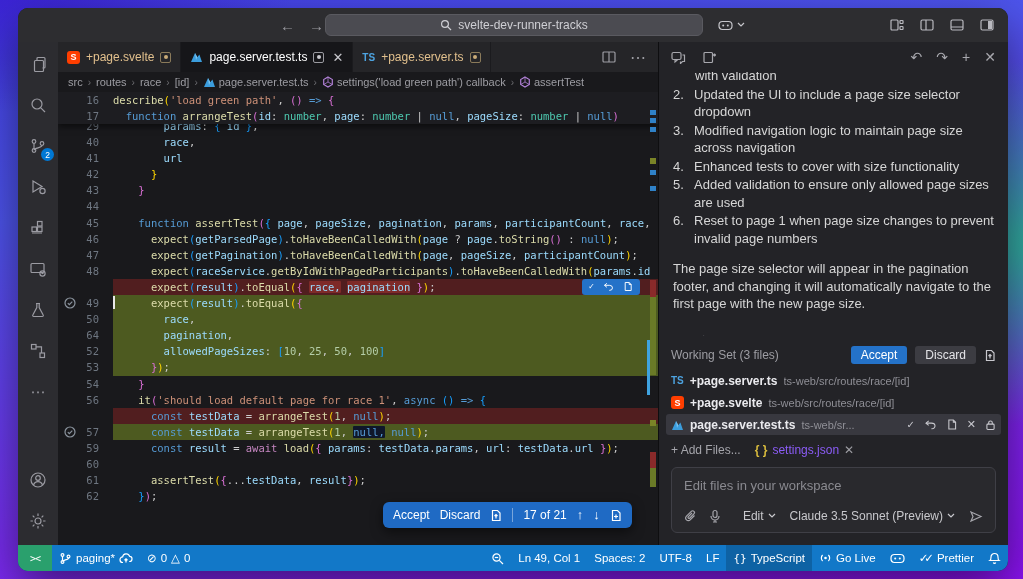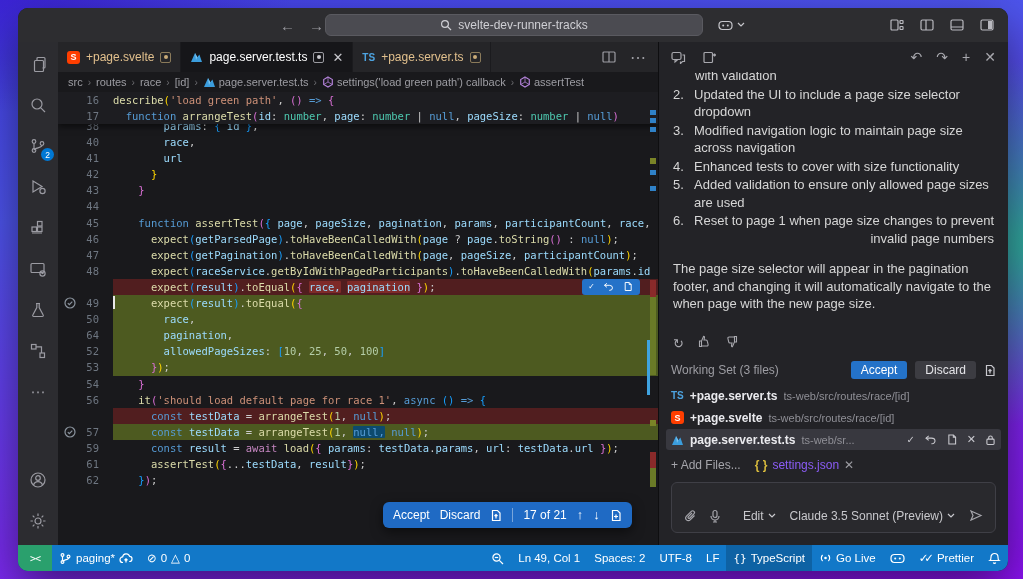--- a/index.html
+++ b/index.html
@@ -51,21 +51,21 @@
   .code-view{position:relative;flex:1;overflow:hidden;font-family:"DejaVu Sans Mono",monospace;font-size:10.5px;line-height:16.1px}
   .code-lines{position:absolute;top:26px;left:0;right:0}
   .sticky{position:absolute;top:0;left:0;right:0;background:#1d1d21;box-shadow:0 3px 6px rgba(0,0,0,.5);z-index:3}
   .crow{display:flex;height:16.1px;white-space:pre}
   .gutter{width:55px;flex:none;position:relative;color:#6e7681;text-align:right;padding-right:14px}
   .gut-ico{position:absolute;left:6px;top:2px;color:#8b949e}
   .ctext{flex:1;position:relative;color:#ccc;overflow:hidden}
   .crow.del .ctext{background:#511e1f}
   .crow.add .ctext{background:#4d5a20}
   .crow.del .em{background:#7e2a28;border-radius:1px}
-  .crow.add .em{background:#0c4a6e;border-radius:1px}
+  .crow.add .em{background:#0f172a;border-radius:1px}
   .caret{position:absolute;left:0;top:1px;width:1.5px;height:13px;background:#e8e8e8}
   .tok-kw{color:#569cd6}.tok-ctl{color:#c586c0}.tok-fn{color:#dcdcaa}.tok-var{color:#9cdcfe}
   .tok-type{color:#4ec9b0}.tok-str{color:#ce9178}.tok-num{color:#b5cea8}.tok-def{color:#cccccc}
   .tok-b1{color:#ffd700}.tok-b2{color:#da70d6}.tok-b3{color:#179fff}
   .inline-widget{position:absolute;right:18px;top:0;height:16px;background:#2472c8;border-radius:3px;
     display:flex;align-items:center;gap:7px;padding:0 6px;color:#fff;z-index:2}
   .nav-widget{position:absolute;left:325px;bottom:17px;height:26px;background:#1f6ac4;border-radius:6px;
     display:flex;align-items:center;gap:10px;padding:0 10px;color:#fff;font-family:"Liberation Sans",sans-serif;
     font-size:12px;box-shadow:0 4px 12px rgba(0,0,0,.5);z-index:5}
   .nav-widget .vdiv{width:1px;height:14px;background:rgba(255,255,255,.4)}
@@ -92,21 +92,21 @@
   .wfile .fname{color:#eaeaee;font-weight:bold;font-size:12px}
   .wfile .fpath{color:#8f8f96;font-size:11px;overflow:hidden;text-overflow:ellipsis}
   .wfile .facts{margin-left:auto;display:flex;gap:9px;color:#c8c8ce;align-items:center}
   .wset-foot{display:flex;align-items:center;gap:14px;margin-top:8px;font-size:12px;color:#a5a5ab}
   .chip{display:flex;gap:5px;align-items:center}
   .chip .braces{color:#d7ba3d;font-weight:bold}
   
   .input-box{margin:10px 12px 12px;background:#29292d;border:1px solid #3f3f46;border-radius:6px;padding:10px 12px 9px;flex:none}
   .ib-ph{color:#8a8a90;font-size:13px}
   .ib-row{display:flex;align-items:center;gap:12px;margin-top:16px;color:#a5a5ab;font-size:12px}
-  .ib-right{margin-left:auto;display:flex;align-items:flex-start;gap:14px}
+  .ib-right{margin-left:auto;display:flex;align-items:center;gap:14px}
   .ib-drop{display:flex;align-items:center;gap:4px;color:#c8c8cc}
   
   .statusbar{height:26px;flex:none;background:#1278c8;display:flex;align-items:center;color:#fff;font-size:11.5px}
   .sb-remote{width:34px;height:100%;background:#2aa06d;display:flex;align-items:center;justify-content:center;
     font-family:"DejaVu Sans Mono",monospace;font-size:10px;letter-spacing:-1px}
   .sb-item{display:flex;align-items:center;gap:4px;padding:0 7px;height:100%;cursor:pointer;white-space:nowrap}
   .sb-item.hl{background:rgba(0,0,0,.18)}
   .sb-right{margin-left:auto;display:flex;align-items:center;height:100%}
   .dblcheck{letter-spacing:-4px;margin-right:3px}
   svg{display:block}
@@ -354,21 +354,21 @@
               <svg width="12" height="12" viewBox="0 0 12 12" fill="none" stroke="currentColor" stroke-width="1.2">
                 <path d="M6 1l4.3 2.5v5L6 11 1.7 8.5v-5z" stroke="#b180d7"></path>
                 <path d="M6 1v5m0 0L1.7 8.5M6 6l4.3 2.5" stroke="#b180d7" stroke-width=".8"></path>
               </svg>
             </span>
             <span>assertTest</span>
           </span>
         </div>
       <div class="code-view" id="codeview">
         <div class="code-lines" id="codelines">
-            <div class="crow"><div class="gutter">38</div><div class="ctext"><span class="tok-def">        </span><span class="tok-var">params</span><span class="tok-def">: </span><span class="tok-b3">{ </span><span class="tok-var">id</span><span class="tok-def"> </span><span class="tok-b3">}</span><span class="tok-def">,</span></div></div>
+            <div class="crow"><div class="gutter">29</div><div class="ctext"><span class="tok-def">        </span><span class="tok-var">params</span><span class="tok-def">: </span><span class="tok-b3">{ </span><span class="tok-var">id</span><span class="tok-def"> </span><span class="tok-b3">}</span><span class="tok-def">,</span></div></div>
             <div class="crow"><div class="gutter">40</div><div class="ctext"><span class="tok-def">        </span><span class="tok-var">race</span><span class="tok-def">,</span></div></div>
             <div class="crow"><div class="gutter">41</div><div class="ctext"><span class="tok-def">        </span><span class="tok-var">url</span></div></div>
             <div class="crow"><div class="gutter">42</div><div class="ctext"><span class="tok-def">      </span><span class="tok-b1">}</span></div></div>
             <div class="crow"><div class="gutter">43</div><div class="ctext"><span class="tok-def">    </span><span class="tok-b2">}</span></div></div>
             <div class="crow"><div class="gutter">44</div><div class="ctext"></div></div>
             <div class="crow"><div class="gutter">45</div><div class="ctext"><span class="tok-def">    </span><span class="tok-kw">function</span><span class="tok-def"> </span><span class="tok-fn">assertTest</span><span class="tok-b2">(</span><span class="tok-b3">{ </span><span class="tok-var">page</span><span class="tok-def">, </span><span class="tok-var">pageSize</span><span class="tok-def">, </span><span class="tok-var">pagination</span><span class="tok-def">, </span><span class="tok-var">params</span><span class="tok-def">, </span><span class="tok-var">participantCount</span><span class="tok-def">, </span><span class="tok-var">race</span><span class="tok-def">,</span></div></div>
             <div class="crow"><div class="gutter">46</div><div class="ctext"><span class="tok-def">      </span><span class="tok-fn">expect</span><span class="tok-b3">(</span><span class="tok-var">getParsedPage</span><span class="tok-b3">)</span><span class="tok-def">.</span><span class="tok-fn">toHaveBeenCalledWith</span><span class="tok-b1">(</span><span class="tok-var">page</span><span class="tok-def"> ? </span><span class="tok-var">page</span><span class="tok-def">.</span><span class="tok-fn">toString</span><span class="tok-b2">(</span><span class="tok-b2">)</span><span class="tok-def"> : </span><span class="tok-kw">null</span><span class="tok-b1">)</span><span class="tok-def">;</span></div></div>
             <div class="crow"><div class="gutter">47</div><div class="ctext"><span class="tok-def">      </span><span class="tok-fn">expect</span><span class="tok-b3">(</span><span class="tok-var">getPagination</span><span class="tok-b3">)</span><span class="tok-def">.</span><span class="tok-fn">toHaveBeenCalledWith</span><span class="tok-b1">(</span><span class="tok-var">page</span><span class="tok-def">, </span><span class="tok-var">pageSize</span><span class="tok-def">, </span><span class="tok-var">participantCount</span><span class="tok-b1">)</span><span class="tok-def">;</span></div></div>
             <div class="crow"><div class="gutter">48</div><div class="ctext"><span class="tok-def">      </span><span class="tok-fn">expect</span><span class="tok-b3">(</span><span class="tok-var">raceService</span><span class="tok-def">.</span><span class="tok-fn">getByIdWithPagedParticipants</span><span class="tok-b3">)</span><span class="tok-def">.</span><span class="tok-fn">toHaveBeenCalledWith</span><span class="tok-b1">(</span><span class="tok-var">params</span><span class="tok-def">.</span><span class="tok-var">id</span></div></div>
             <div class="crow del"><div class="gutter"></div><div class="ctext"><span class="tok-def">      </span><span class="tok-fn">expect</span><span class="tok-b3">(</span><span class="tok-var">result</span><span class="tok-b3">)</span><span class="tok-def">.</span><span class="tok-fn">toEqual</span><span class="tok-b1">(</span><span class="tok-b2">{</span><span class="tok-def"> </span><span class="tok-var em">race,</span><span class="tok-def"> </span><span class="tok-var em">pagination</span><span class="tok-def"> </span><span class="tok-b2">}</span><span class="tok-b1">)</span><span class="tok-def">;</span><span class="inline-widget"><span style="display: inline-flex; transform: scale(0.8);"><span style="font-size:11px">✓</span></span><span style="display: inline-flex; transform: scale(0.8);"><svg width="13" height="11" viewBox="0 0 13 11" fill="none" stroke="currentColor" stroke-width="1.2">
@@ -387,20 +387,21 @@
             <div class="crow add"><div class="gutter">52</div><div class="ctext"><span class="tok-def">        </span><span class="tok-var">allowedPageSizes</span><span class="tok-def">: </span><span class="tok-b3">[</span><span class="tok-num">10</span><span class="tok-def">, </span><span class="tok-num">25</span><span class="tok-def">, </span><span class="tok-num">50</span><span class="tok-def">, </span><span class="tok-num">100</span><span class="tok-b3">]</span></div></div>
             <div class="crow add"><div class="gutter">53</div><div class="ctext"><span class="tok-def">      </span><span class="tok-b2">}</span><span class="tok-b1">)</span><span class="tok-def">;</span></div></div>
             <div class="crow"><div class="gutter">54</div><div class="ctext"><span class="tok-def">    </span><span class="tok-b2">}</span></div></div>
             <div class="crow"><div class="gutter">56</div><div class="ctext"><span class="tok-def">    </span><span class="tok-fn">it</span><span class="tok-b2">(</span><span class="tok-str">'should load default page for race 1'</span><span class="tok-def">, </span><span class="tok-kw">async</span><span class="tok-def"> </span><span class="tok-b3">(</span><span class="tok-b3">)</span><span class="tok-def"> </span><span class="tok-kw">=&gt;</span><span class="tok-def"> </span><span class="tok-b3">{</span></div></div>
             <div class="crow del"><div class="gutter"></div><div class="ctext"><span class="tok-def">      </span><span class="tok-kw">const</span><span class="tok-def"> </span><span class="tok-var">testData</span><span class="tok-def"> = </span><span class="tok-fn">arrangeTest</span><span class="tok-b1">(</span><span class="tok-num">1</span><span class="tok-def">, </span><span class="tok-kw">null</span><span class="tok-b1">)</span><span class="tok-def">;</span></div></div>
             <div class="crow add"><div class="gutter"><span class="gut-ico"><svg width="12" height="12" viewBox="0 0 12 12" fill="none" stroke="currentColor" stroke-width="1.2">
                     <circle cx="6" cy="6" r="5"></circle>
                     <path d="M3.8 6.2l1.5 1.5 3-3"></path>
                   </svg></span>57</div><div class="ctext"><span class="tok-def">      </span><span class="tok-kw">const</span><span class="tok-def"> </span><span class="tok-var">testData</span><span class="tok-def"> = </span><span class="tok-fn">arrangeTest</span><span class="tok-b1">(</span><span class="tok-num">1</span><span class="tok-def">, </span><span class="tok-kw em">null,</span><span class="tok-def"> </span><span class="tok-kw">null</span><span class="tok-b1">)</span><span class="tok-def">;</span></div></div>
             <div class="crow"><div class="gutter">59</div><div class="ctext"><span class="tok-def">      </span><span class="tok-kw">const</span><span class="tok-def"> </span><span class="tok-var">result</span><span class="tok-def"> = </span><span class="tok-ctl">await</span><span class="tok-def"> </span><span class="tok-fn">load</span><span class="tok-b1">(</span><span class="tok-b2">{ </span><span class="tok-var">params</span><span class="tok-def">: </span><span class="tok-var">testData</span><span class="tok-def">.</span><span class="tok-var">params</span><span class="tok-def">, </span><span class="tok-var">url</span><span class="tok-def">: </span><span class="tok-var">testData</span><span class="tok-def">.</span><span class="tok-var">url</span><span class="tok-b2"> }</span><span class="tok-b1">)</span><span class="tok-def">;</span></div></div>
+            <div class="crow"><div class="gutter">60</div><div class="ctext"></div></div>
             <div class="crow"><div class="gutter">61</div><div class="ctext"><span class="tok-def">      </span><span class="tok-fn">assertTest</span><span class="tok-b1">(</span><span class="tok-b2">{</span><span class="tok-def">...</span><span class="tok-var">testData</span><span class="tok-def">, </span><span class="tok-var">result</span><span class="tok-b2">}</span><span class="tok-b1">)</span><span class="tok-def">;</span></div></div>
             <div class="crow"><div class="gutter">62</div><div class="ctext"><span class="tok-def">    </span><span class="tok-b3">}</span><span class="tok-b2">)</span><span class="tok-def">;</span></div></div>
           </div>
         <div class="sticky" id="sticky">
             <div class="crow"><div class="gutter">16</div><div class="ctext"><span class="tok-fn">describe</span><span class="tok-b1">(</span><span class="tok-str">'load green path'</span><span class="tok-def">, </span><span class="tok-b2">(</span><span class="tok-b2">)</span><span class="tok-def"> </span><span class="tok-kw">=&gt;</span><span class="tok-def"> </span><span class="tok-b2">{</span></div></div>
             <div class="crow"><div class="gutter">17</div><div class="ctext"><span class="tok-def">  </span><span class="tok-kw">function</span><span class="tok-def"> </span><span class="tok-fn">arrangeTest</span><span class="tok-b2">(</span><span class="tok-var">id</span><span class="tok-def">: </span><span class="tok-type">number</span><span class="tok-def">, </span><span class="tok-var">page</span><span class="tok-def">: </span><span class="tok-type">number</span><span class="tok-def"> | </span><span class="tok-kw">null</span><span class="tok-def">, </span><span class="tok-var">pageSize</span><span class="tok-def">: </span><span class="tok-type">number</span><span class="tok-def"> | </span><span class="tok-kw">null</span><span class="tok-b2">)</span></div></div>
           </div>
         <div class="ruler" id="ruler">
             <div class="rmark" style="top: 18px; height: 5px; background: rgb(47, 129, 199);"></div>
             <div class="rmark" style="top: 26px; height: 5px; background: rgb(47, 129, 199);"></div>
@@ -475,24 +476,24 @@
             <div class="chat-li">
               <span class="n">4.</span>
               <span style="flex: 1 1 0%;">Enhanced tests to cover with size functionality</span>
             </div>
             <div class="chat-li">
               <span class="n">5.</span>
               <span style="flex: 1 1 0%;">Added validation to ensure only allowed page sizes are used</span>
             </div>
             <div class="chat-li">
               <span class="n">6.</span>
-              <span style="flex: 1 1 0%; text-align: right;">Reset to page 1 when page size changes to prevent invalid page numbers</span>
+              <span style="flex: 1 1 0%;">Reset to page 1 when page size changes to prevent invalid page numbers</span>
             </div>
           </div>
-        <div class="chat-par">The page size selector will appear in the pagination footer, and changing it will automatically navigate to the when page with the new page size.</div>
+        <div class="chat-par">The page size selector will appear in the pagination footer, and changing it will automatically navigate to the first page with the new page size.</div>
         <div class="chat-actions">
           <span>↻</span>
           <span id="ca-up">
               <svg width="13" height="13" viewBox="0 0 13 13" fill="none" stroke="currentColor" stroke-width="1.1">
                 <path d="M1.5 6h2v5.5h-2zM3.5 11h5.3c.9 0 1.5-.6 1.3-1.5l-.8-3.3c-.1-.7-.6-1.2-1.3-1.2H6l.5-2.5c.1-.7-.3-1.2-.9-1.2L3.5 6z"></path>
               </svg>
             </span>
           <span id="ca-down">
               <svg width="13" height="13" viewBox="0 0 13 13" fill="none" stroke="currentColor" stroke-width="1.1" style="transform:rotate(180deg)">
                 <path d="M1.5 6h2v5.5h-2zM3.5 11h5.3c.9 0 1.5-.6 1.3-1.5l-.8-3.3c-.1-.7-.6-1.2-1.3-1.2H6l.5-2.5c.1-.7-.3-1.2-.9-1.2L3.5 6z"></path>
@@ -567,20 +568,21 @@
           <span>+ Add Files...</span>
           <span class="chip">
             <span class="braces">{ }</span>
             <span style="color:#8b5cf6">settings.json</span>
             <span style="color:#9d9da3">✕</span>
           </span>
         </div>
       </div>
 
       <div class="input-box">
+        <div class="ib-ph">Edit files in your workspace</div>
         <div class="ib-row">
           <span id="ib-clip">
               <svg width="13" height="14" viewBox="0 0 13 14" fill="none" stroke="currentColor" stroke-width="1.2">
                 <path d="M10.5 6.5l-4.3 4.3a2.6 2.6 0 01-3.7-3.7L7.3 2.3a1.8 1.8 0 012.6 2.6L5.6 9.2a1 1 0 01-1.4-1.4l3.8-3.8"></path>
               </svg>
             </span>
           <span id="ib-mic">
               <svg width="12" height="14" viewBox="0 0 12 14" fill="none" stroke="currentColor" stroke-width="1.2">
                 <rect x="4" y="1.5" width="4" height="7" rx="2"></rect>
                 <path d="M2 7a4 4 0 008 0M6 11v2M4 13h4"></path>

